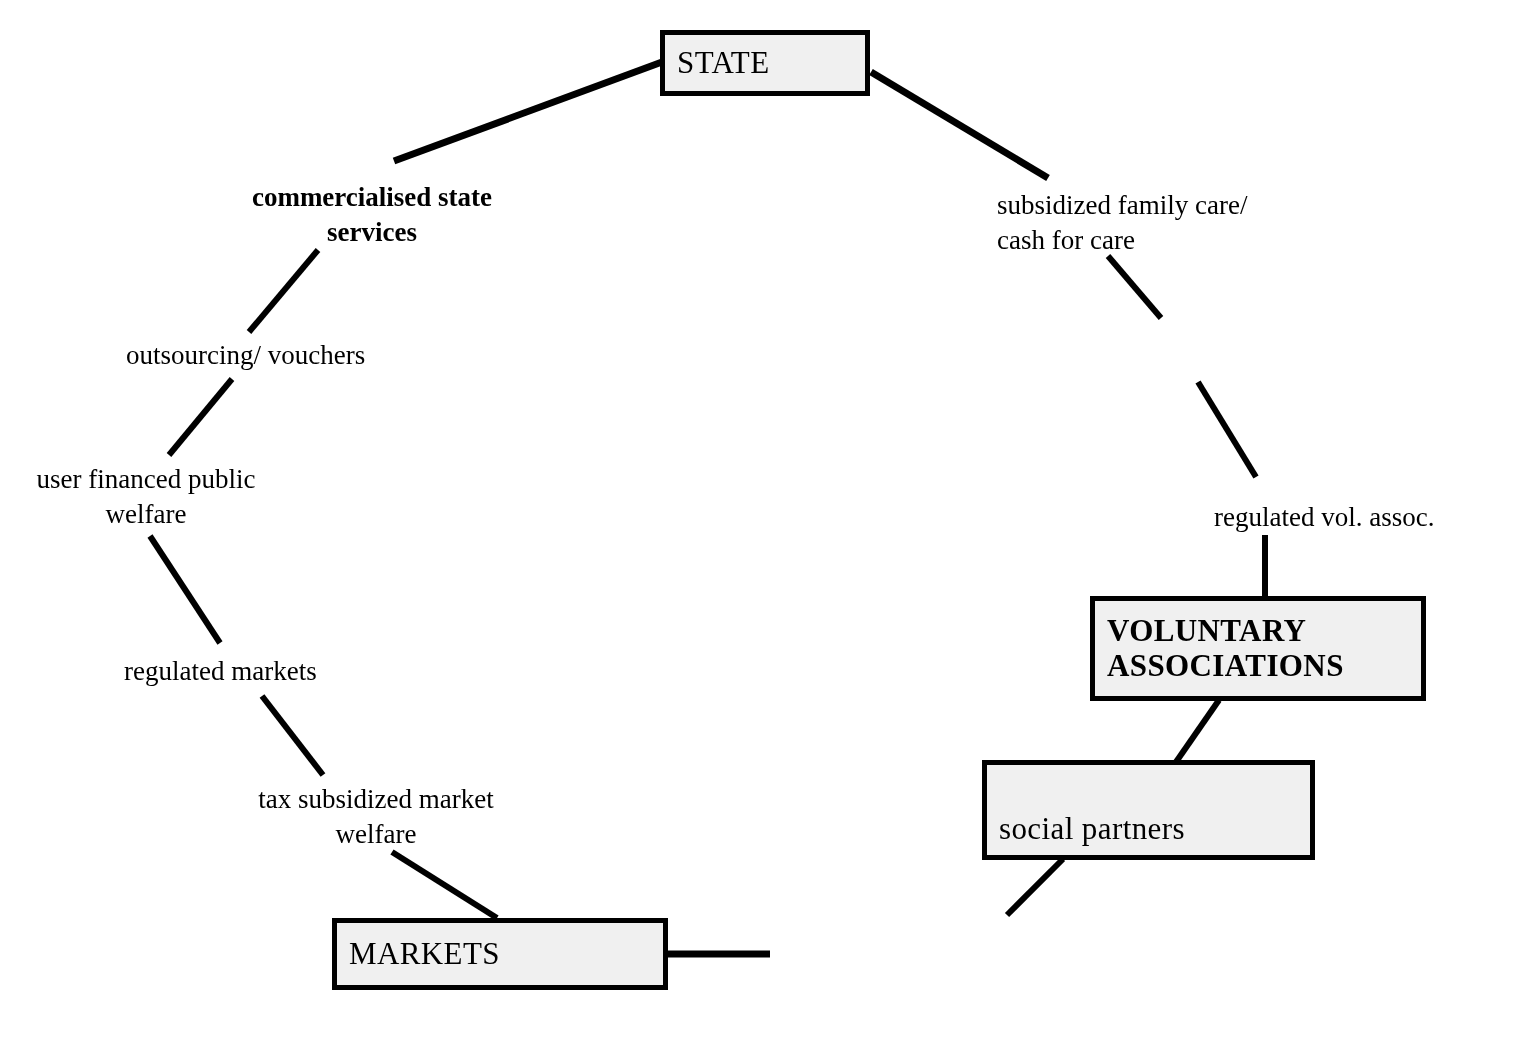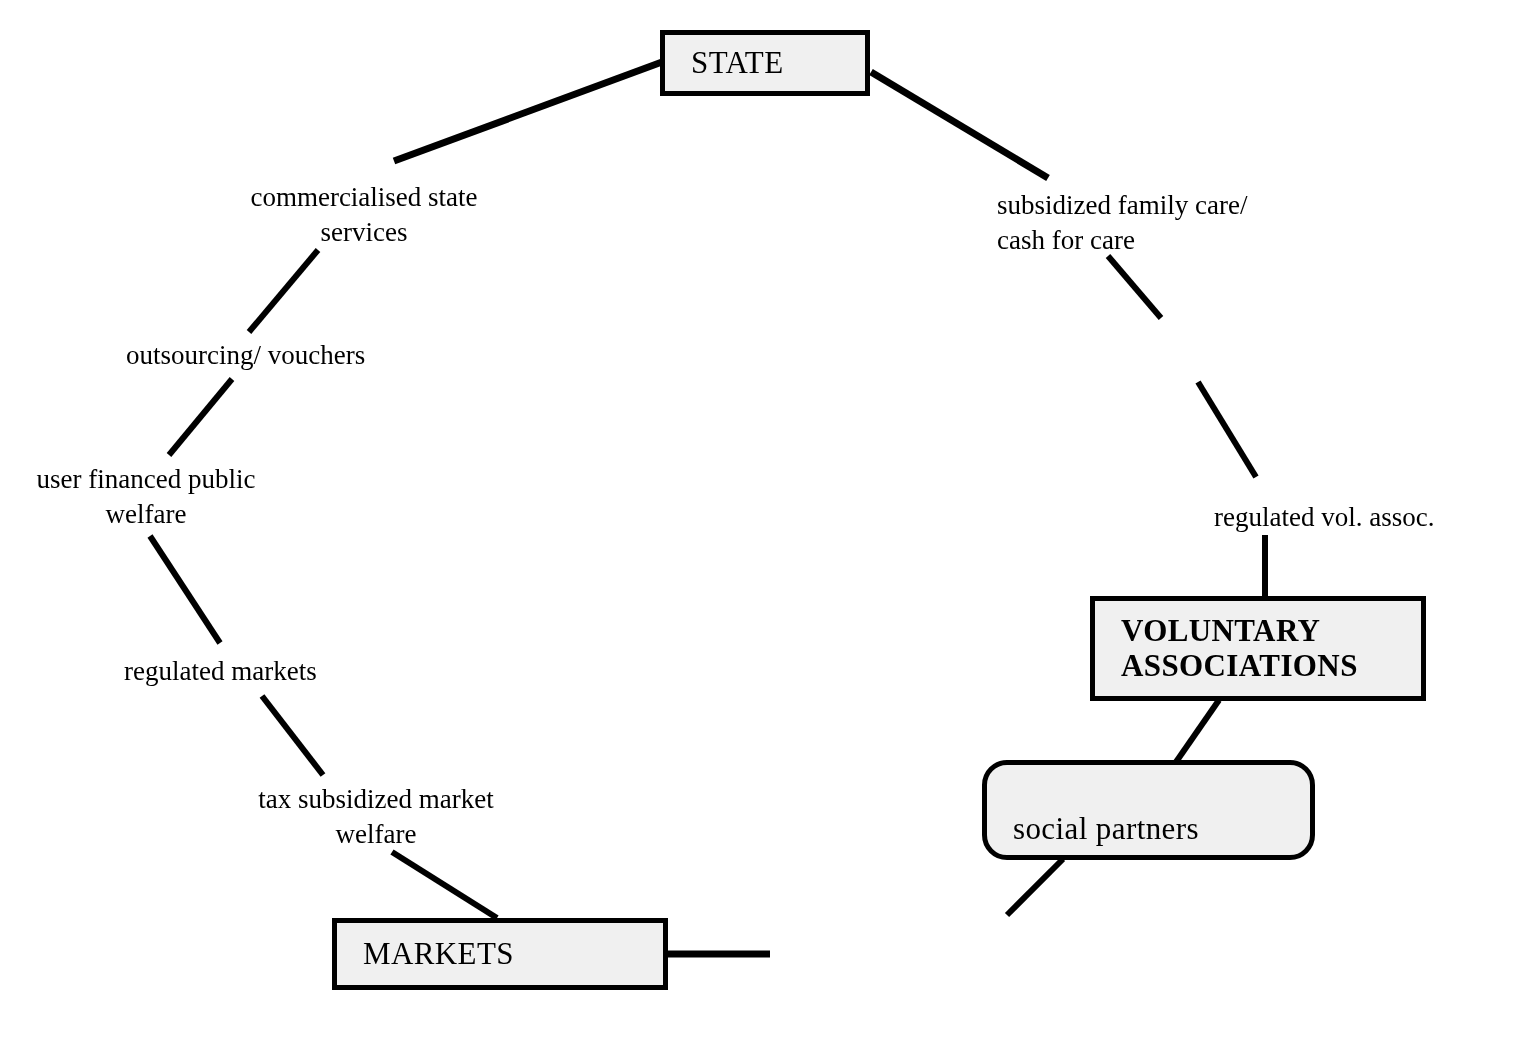--- a/index.html
+++ b/index.html
@@ -23,32 +23,32 @@
     height: 1039px;
     pointer-events: none;
   }
   .node {
     position: absolute;
     box-sizing: border-box;
     background: #f0f0f0;
     border: 3px solid #000000;
     display: flex;
     align-items: center;
-    padding-left: 26px;
+    padding-left: 12px;
     color: #000000;
   }
   .node .node-label {
     font-size: 31px;
     line-height: 1.12;
     letter-spacing: 0.4px;
     white-space: pre-line;
   }
   .node.thin-border { border-width: 3px; }
   .node.heavy-border { border-width: 5px; }
-  .node.bottom-text { align-items: flex-end; padding-bottom: 8px; border-radius: 25px; }
+  .node.bottom-text { align-items: flex-end; padding-bottom: 8px; }
   .edge-label {
     position: absolute;
     color: #000000;
     font-size: 27px;
     line-height: 1.30;
     white-space: pre-line;
   }
   .edge-label.center { text-align: center; }
   .edge-label.left { text-align: left; }
 </style>
@@ -98,21 +98,21 @@
 
   <div class="node heavy-border bottom-text" style="left:982px; top:760px; width:333px; height:100px;">
     <span class="node-label">social partners</span>
   </div>
 
 
   <div class="node heavy-border" style="left:332px; top:918px; width:336px; height:72px;">
     <span class="node-label">MARKETS</span>
   </div>
 
-  <div class="edge-label center" style="left:214px; top:180px; width:300px;">commercialised state
+  <div class="edge-label center" style="left:222px; top:180px; width:300px;font-weight:bold;">commercialised state
 services</div>
 
   <div class="edge-label left" style="left:126px; top:338px; width:330px;">outsourcing/ vouchers</div>
 
   <div class="edge-label center" style="left:10px; top:462px; width:272px;">user financed public
 welfare</div>
 
   <div class="edge-label left" style="left:124px; top:654px; width:300px;">regulated markets</div>
 
   <div class="edge-label center" style="left:234px; top:782px; width:284px;">tax subsidized market

